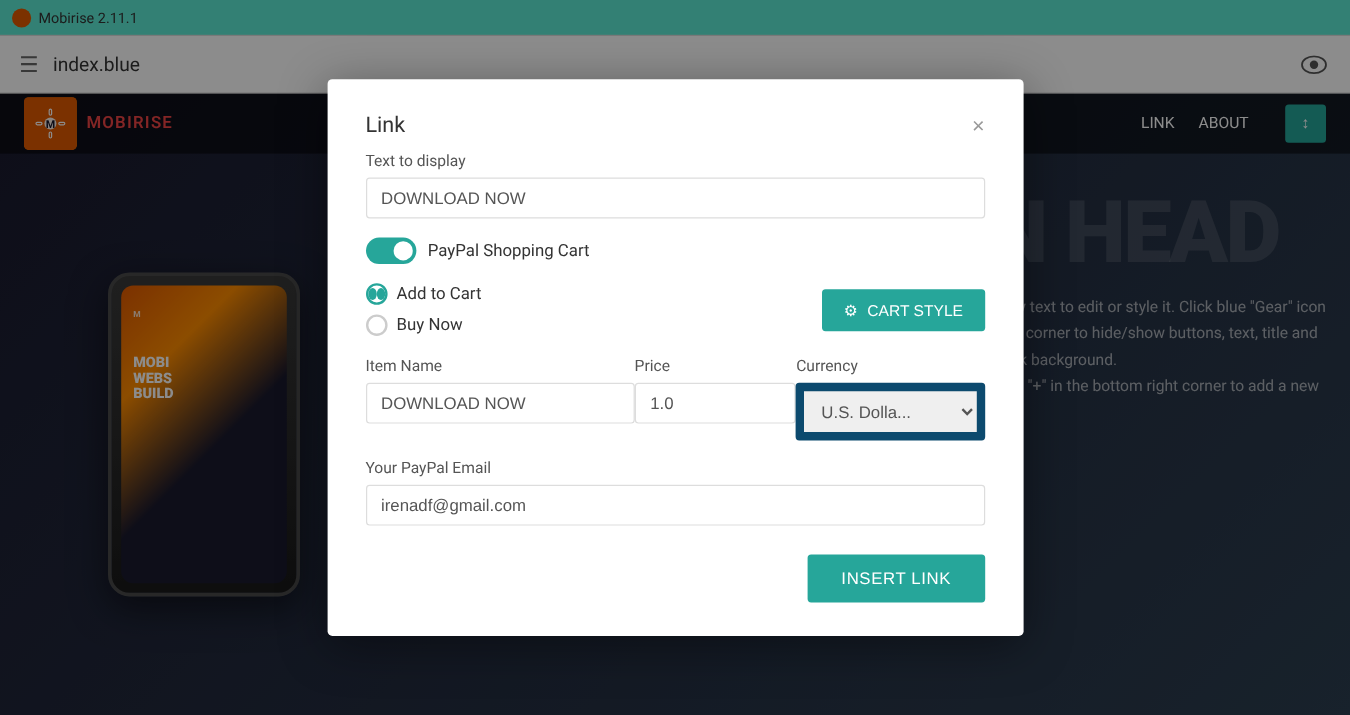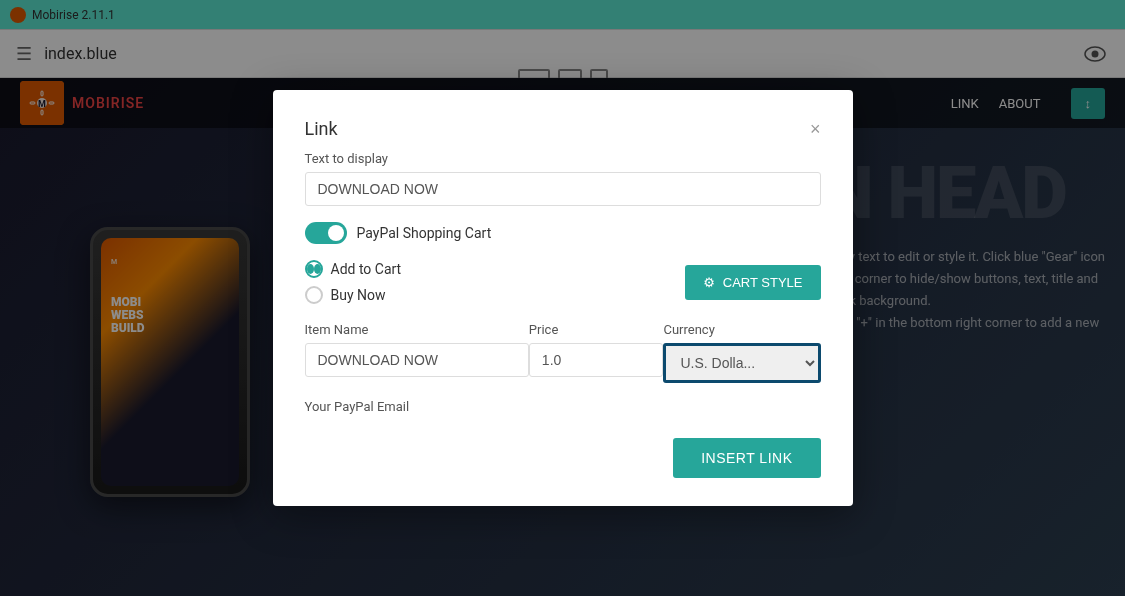--- a/index.html
+++ b/index.html
@@ -331,21 +331,21 @@
       flex: 1.2;
     }
 
     .form-col-currency {
       flex: 1.4;
     }
 
     .select-control {
       width: 100%;
       padding: 8px 10px;
-      border: 3px solid #0c4a6e;
+      border: 7px solid #0c4a6e;
       border-radius: 3px;
       font-size: 14px;
       color: #555;
       outline: none;
       appearance: auto;
     }
 
     
     .modal-footer {
       display: flex;
@@ -507,20 +507,21 @@
         <select class="select-control">
           <option>U.S. Dolla...</option>
           <option>Euro (EUR)</option>
           <option>British Pound (GBP)</option>
         </select>
       </div>
     </div>
 
     <div class="form-group">
       <label class="form-label">Your PayPal Email</label>
+      <input class="form-control" type="email" value="irenadf@gmail.com" placeholder="irenadf@gmail.com" style="">
     </div>
 
     <div class="modal-footer">
       <button class="insert-link-btn">INSERT LINK</button>
     </div>
 
   </div>
 </div>
 
 </body></html>

